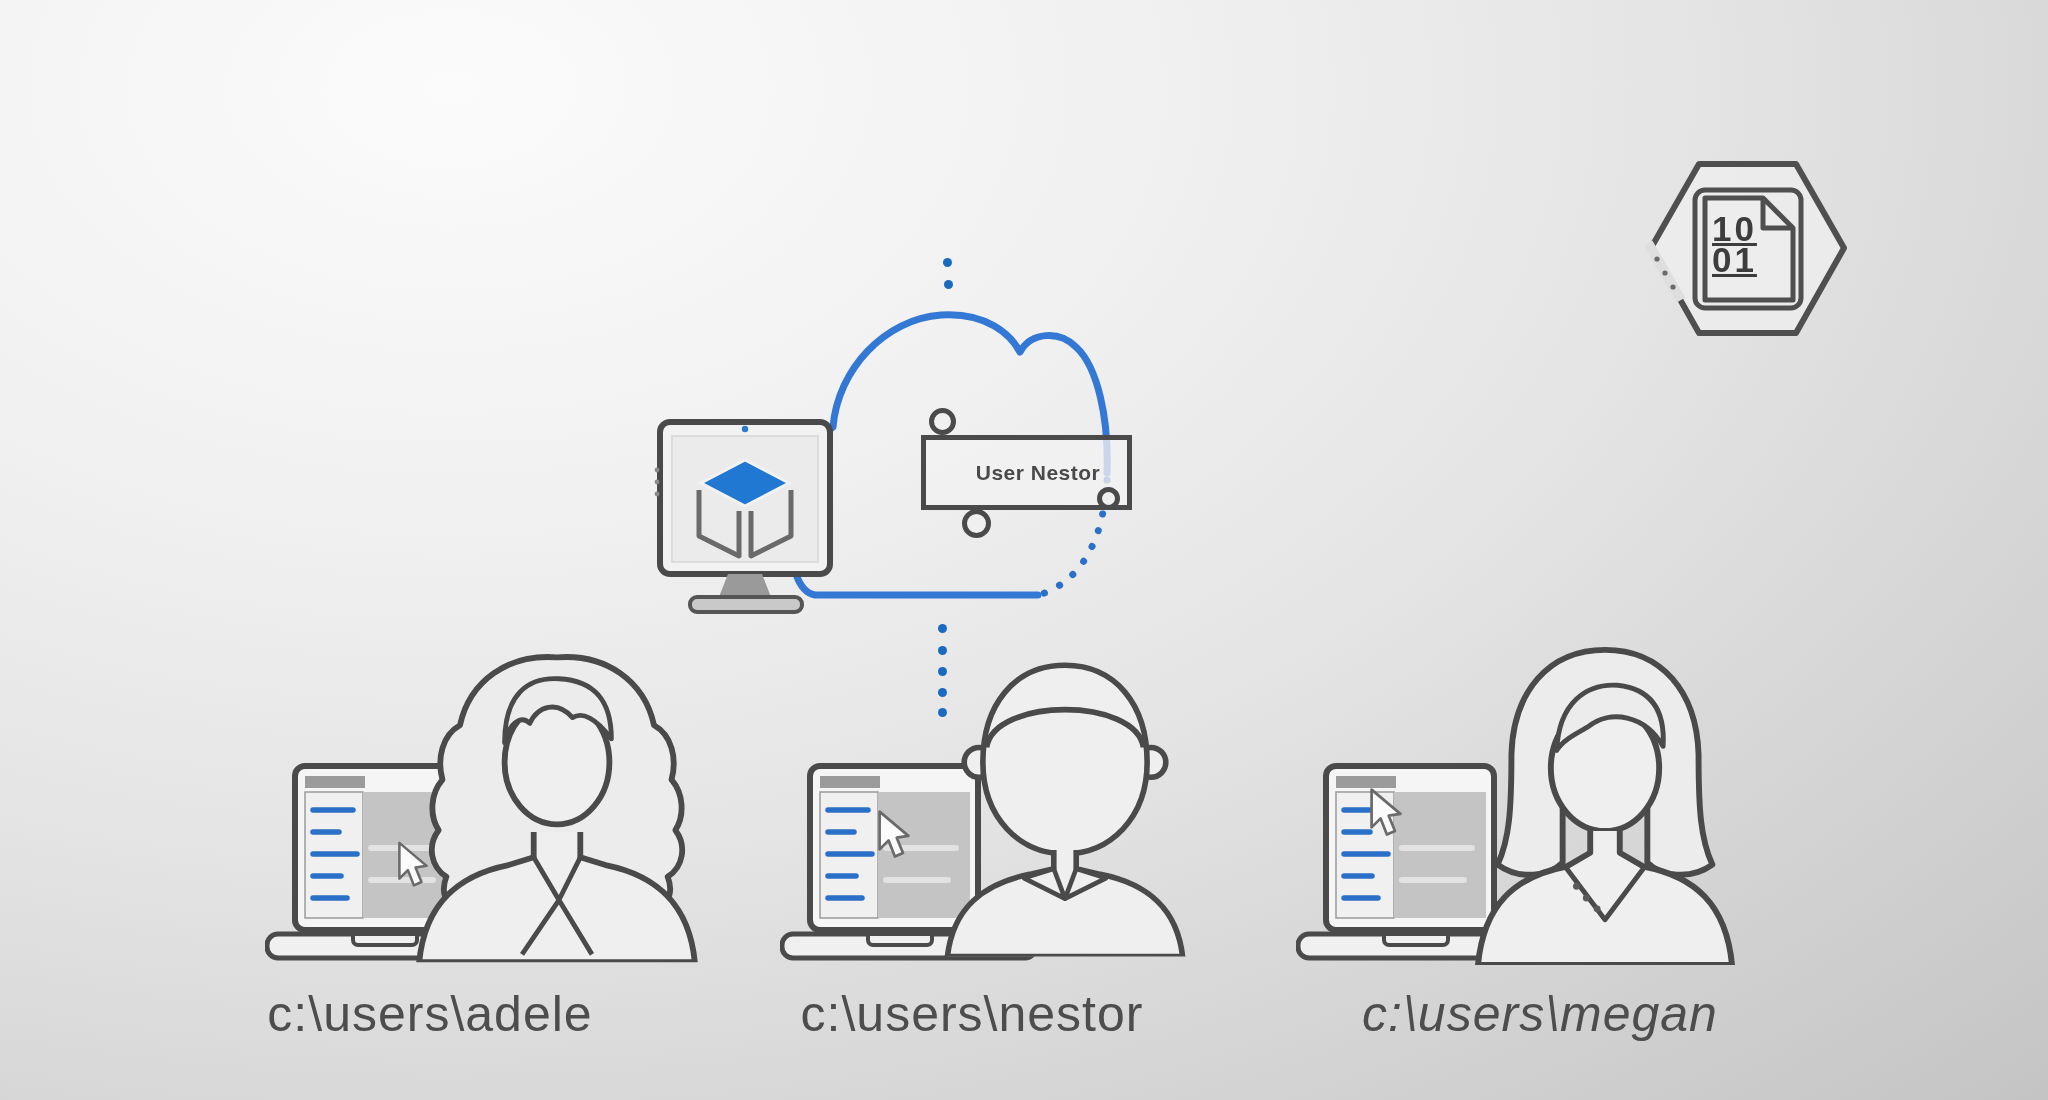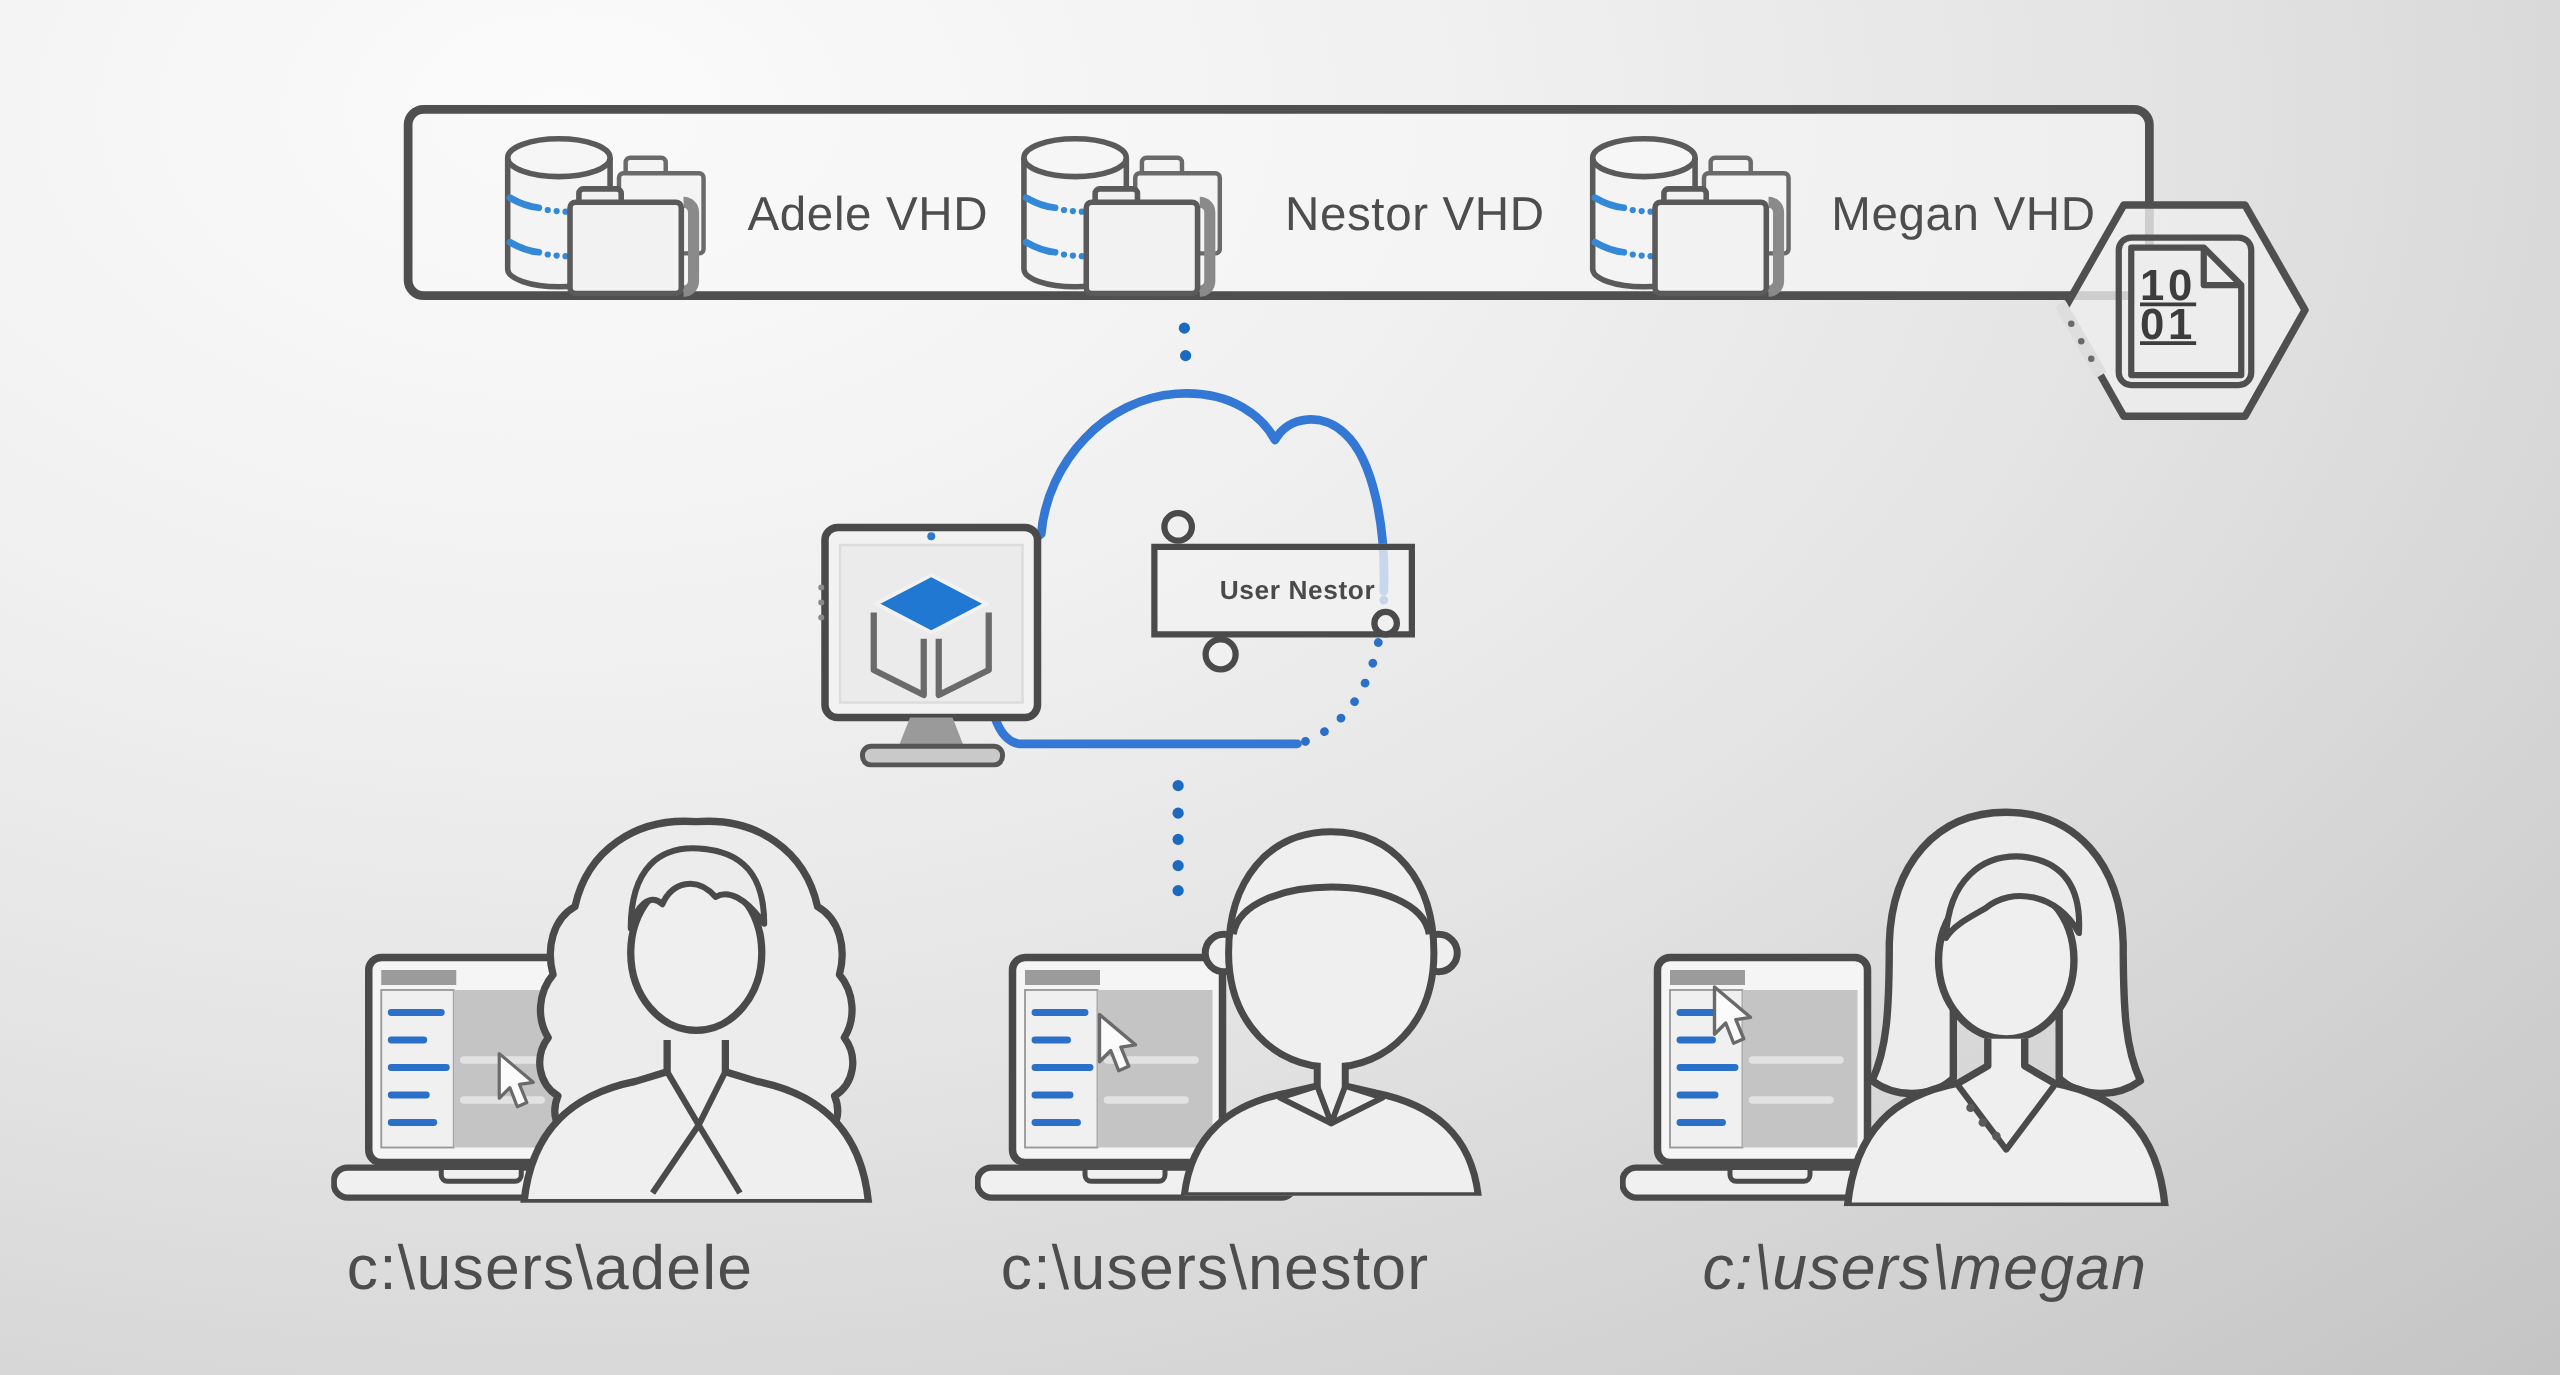--- a/index.html
+++ b/index.html
@@ -126,40 +126,20 @@
       <path d="M116,232 L155,284 L194,232" fill="none" stroke="#4a4a4a" stroke-width="5" stroke-linejoin="round"></path>
       <circle cx="126" cy="250" r="3.5" fill="#5a5a5a"></circle>
         <circle cx="136" cy="262" r="3.5" fill="#5a5a5a"></circle>
         <circle cx="147" cy="273" r="3.5" fill="#5a5a5a"></circle>
     </symbol>
   </defs>
 </svg>
 
 <div id="stage">
 
-  <div id="storage-box" class="abs">
-    <div class="vhd-group" style="left:0;width:460px;">
-      <svg class="vhd-icon" style="left:62px;top:12px;">
-          <use href="#sym-vhd"></use>
-        </svg>
-      <span class="vhd-label" style="left:268px;">Adele VHD</span>
-    </div>
-    <div class="vhd-group" style="left:415px;width:480px;">
-      <svg class="vhd-icon" style="left:60px;top:12px;">
-          <use href="#sym-vhd"></use>
-        </svg>
-      <span class="vhd-label" style="left:283px;">Nestor VHD</span>
-    </div>
-    <div class="vhd-group" style="left:870px;width:480px;">
-      <svg class="vhd-icon" style="left:60px;top:12px;">
-          <use href="#sym-vhd"></use>
-        </svg>
-      <span class="vhd-label" style="left:265px;">Megan VHD</span>
-    </div>
-  </div>
 
   <svg id="hexagon-wrap" class="abs" viewBox="0 0 205 185">
     <polygon points="6,92 54,8 151,8 199,92 151,177 54,177" fill="rgba(238,238,238,0.8)" stroke="#4f4f4f" stroke-width="6" stroke-linejoin="round"></polygon>
     <line x1="3" y1="87" x2="36" y2="144" stroke="#dedede" stroke-width="10"></line>
     <circle cx="12" cy="103" r="2.6" fill="#6a6a6a"></circle>
       <circle cx="20" cy="117" r="2.6" fill="#6a6a6a"></circle>
       <circle cx="28" cy="131" r="2.6" fill="#6a6a6a"></circle>
     <rect x="50" y="34" width="106" height="118" rx="10" fill="none" stroke="#4f4f4f" stroke-width="5"></rect>
     <path d="M60,42 h58 l30,30 v72 h-88 z" fill="#ededed" stroke="#4f4f4f" stroke-width="5" stroke-linejoin="round"></path>
     <path d="M118,42 v30 h30" fill="none" stroke="#4f4f4f" stroke-width="5" stroke-linejoin="round"></path>
@@ -208,21 +188,21 @@
 
   <svg class="abs" style="left:265px;top:762px;" width="260" height="200">
       <use href="#sym-laptop"></use>
     </svg>
   <svg class="abs" style="left:396px;top:840px;" width="34" height="50" viewBox="0 0 40 56">
       <use href="#sym-cursor"></use>
     </svg>
   <svg class="abs" style="left:392px;top:638px;" width="330" height="328" viewBox="0 0 340 330">
       <use href="#sym-adele"></use>
     </svg>
-  <div class="path-label" style="left:180px;">c:\users\adele</div>
+  <div class="path-label" style="left:170px;">c:\users\adele</div>
 
   <svg class="abs" style="left:780px;top:762px;" width="260" height="200">
       <use href="#sym-laptop"></use>
     </svg>
   <svg class="abs" style="left:876px;top:808px;" width="36" height="54" viewBox="0 0 40 56">
       <use href="#sym-cursor"></use>
     </svg>
   <svg class="abs" style="left:925px;top:640px;" width="280" height="325" viewBox="0 0 300 330">
       <use href="#sym-nestor"></use>
     </svg>

